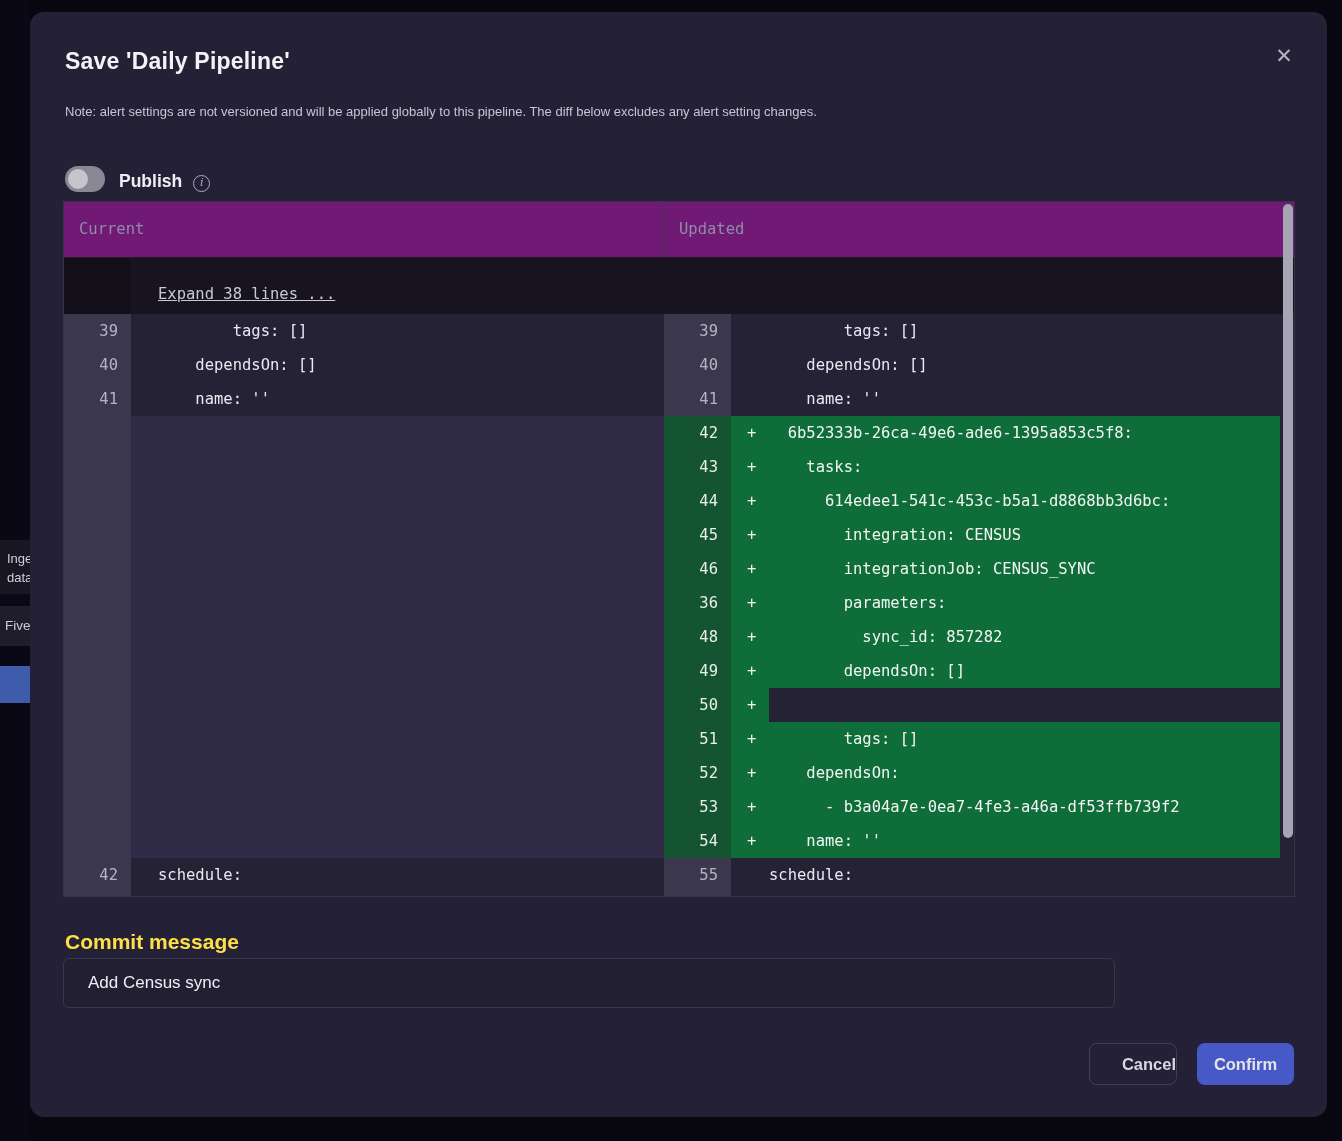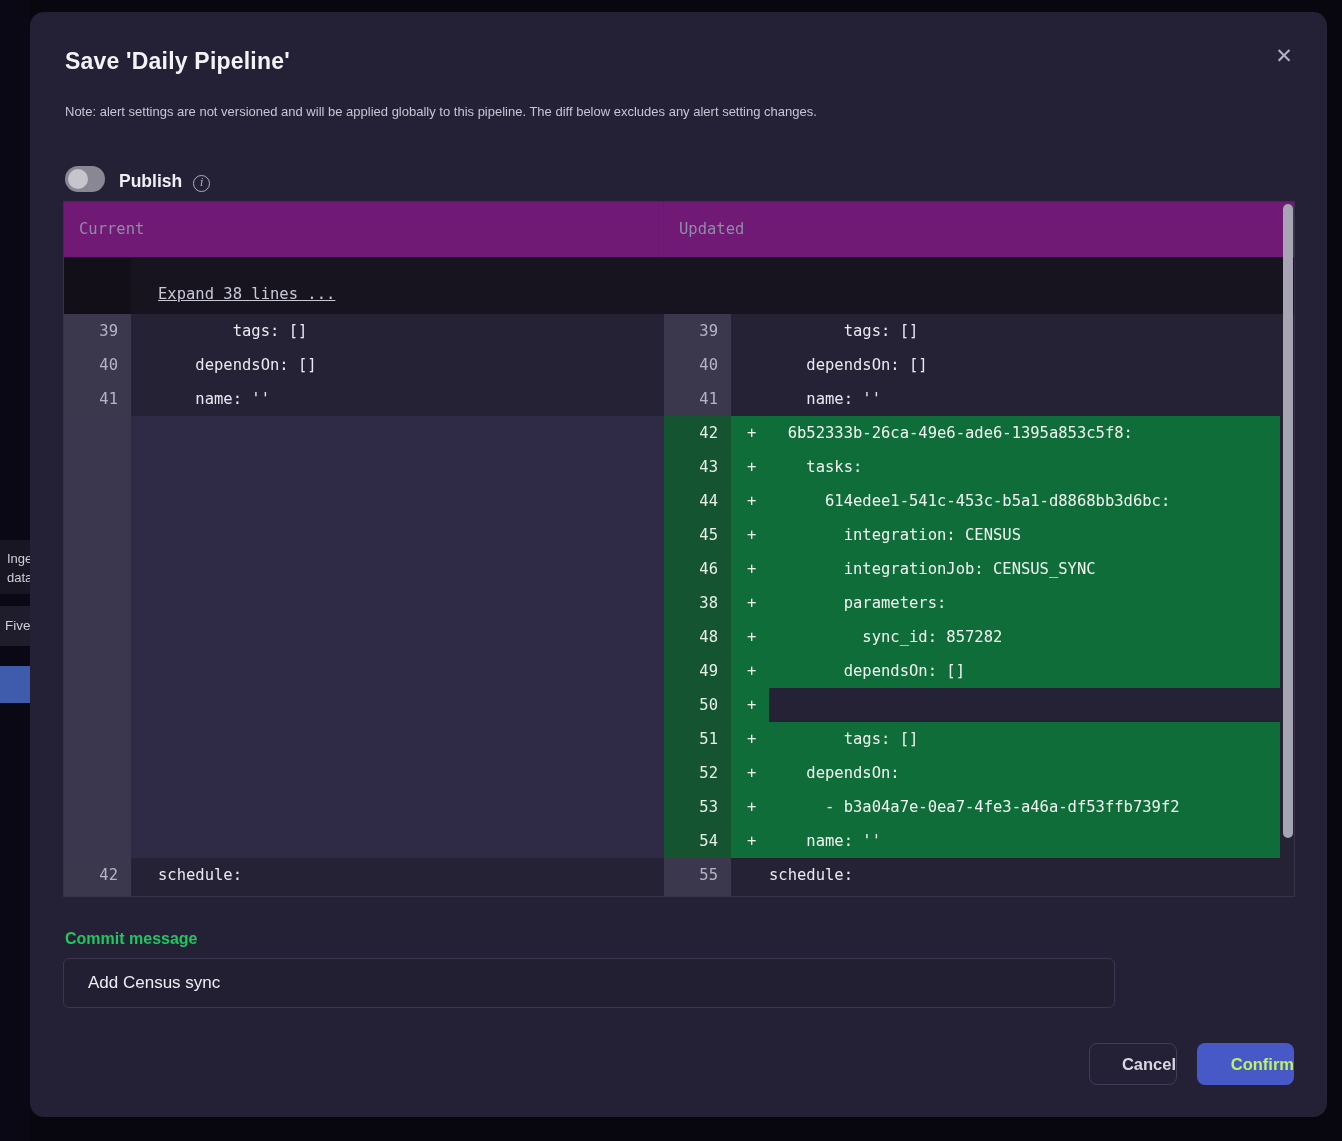--- a/index.html
+++ b/index.html
@@ -67,30 +67,30 @@
   .partial-row .lg { width:67px; background:#3b384e; flex:none; }
   .partial-row .lc { width:533px; background:#262235; flex:none; }
   .partial-row .rg { width:67px; background:#3b384e; flex:none; }
   .partial-row .rc { width:549px; background:#262235; flex:none; }
   .partial-row .tail { width:14px; background:#262235; flex:none; }
 
   .vscroll-thumb { position:absolute; left:1219px; top:2px; width:10px; height:634px;
                    background:#a7a5b3; border-radius:5px; cursor:grab; }
 
   
-  .commit-label { position:absolute; left:35px; top:918px; font-size:16px; font-weight:700; color:#22c55e; }
+  .commit-label { position:absolute; left:35px; top:918px; font-size:21px; font-weight:700; color:#fde047; }
   .commit-input { position:absolute; left:33px; top:946px; width:1052px; height:50px;
                   background:#221f33; border:1px solid #393650; border-radius:6px;
                   padding-left:24px; font-size:17px; color:#efedf4; font-family:"Liberation Sans", sans-serif; outline:none; }
 
   
   .btn { position:absolute; top:1031px; height:42px; border-radius:8px; font-size:16.5px; font-weight:600;
          font-family:"Liberation Sans", sans-serif; cursor:pointer; }
   .btn-cancel { left:1059px; width:88px; background:transparent; border:1px solid #413d56; color:#d8d6e0;text-align:right; }
-  .btn-confirm { left:1167px; width:97px; background:#4759c7; border:none; color:#bef264;text-align:right; }
+  .btn-confirm { left:1167px; width:97px; background:#4759c7; border:none; color:#e5e5e5; }
 </style>
 </head>
 <body>
 
 <div class="bg-strip">
   <div class="bg-block-a">
     <div>Inge</div>
     <div>data</div>
   </div>
   <div class="bg-block-b">
@@ -194,21 +194,21 @@
       <div class="lc"></div>
       <div class="rg">46</div>
       <div class="rm">+</div>
       <div class="rc">        integrationJob: CENSUS_SYNC</div>
       <div class="tail"></div>
     </div>
 
     <div class="drow add">
       <div class="lg"></div>
       <div class="lc"></div>
-      <div class="rg">38</div>
+      <div class="rg">36</div>
       <div class="rm">+</div>
       <div class="rc">        parameters:</div>
       <div class="tail"></div>
     </div>
 
     <div class="drow add">
       <div class="lg"></div>
       <div class="lc"></div>
       <div class="rg">48</div>
       <div class="rm">+</div>

